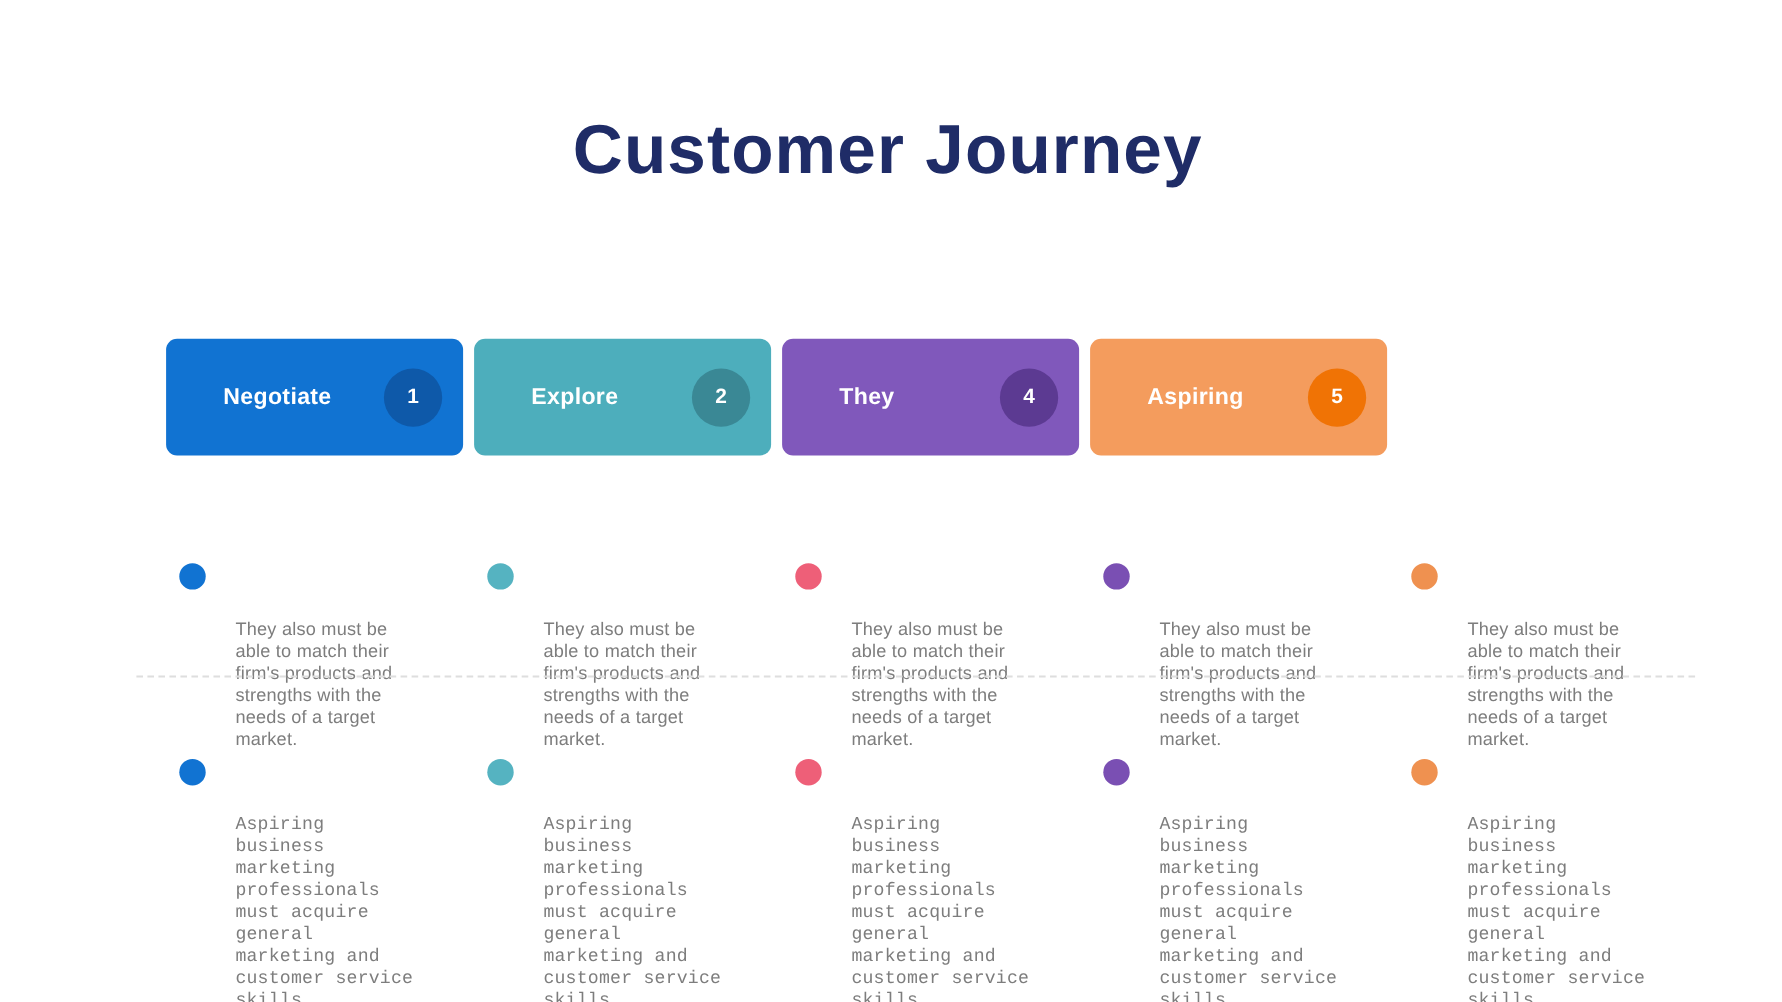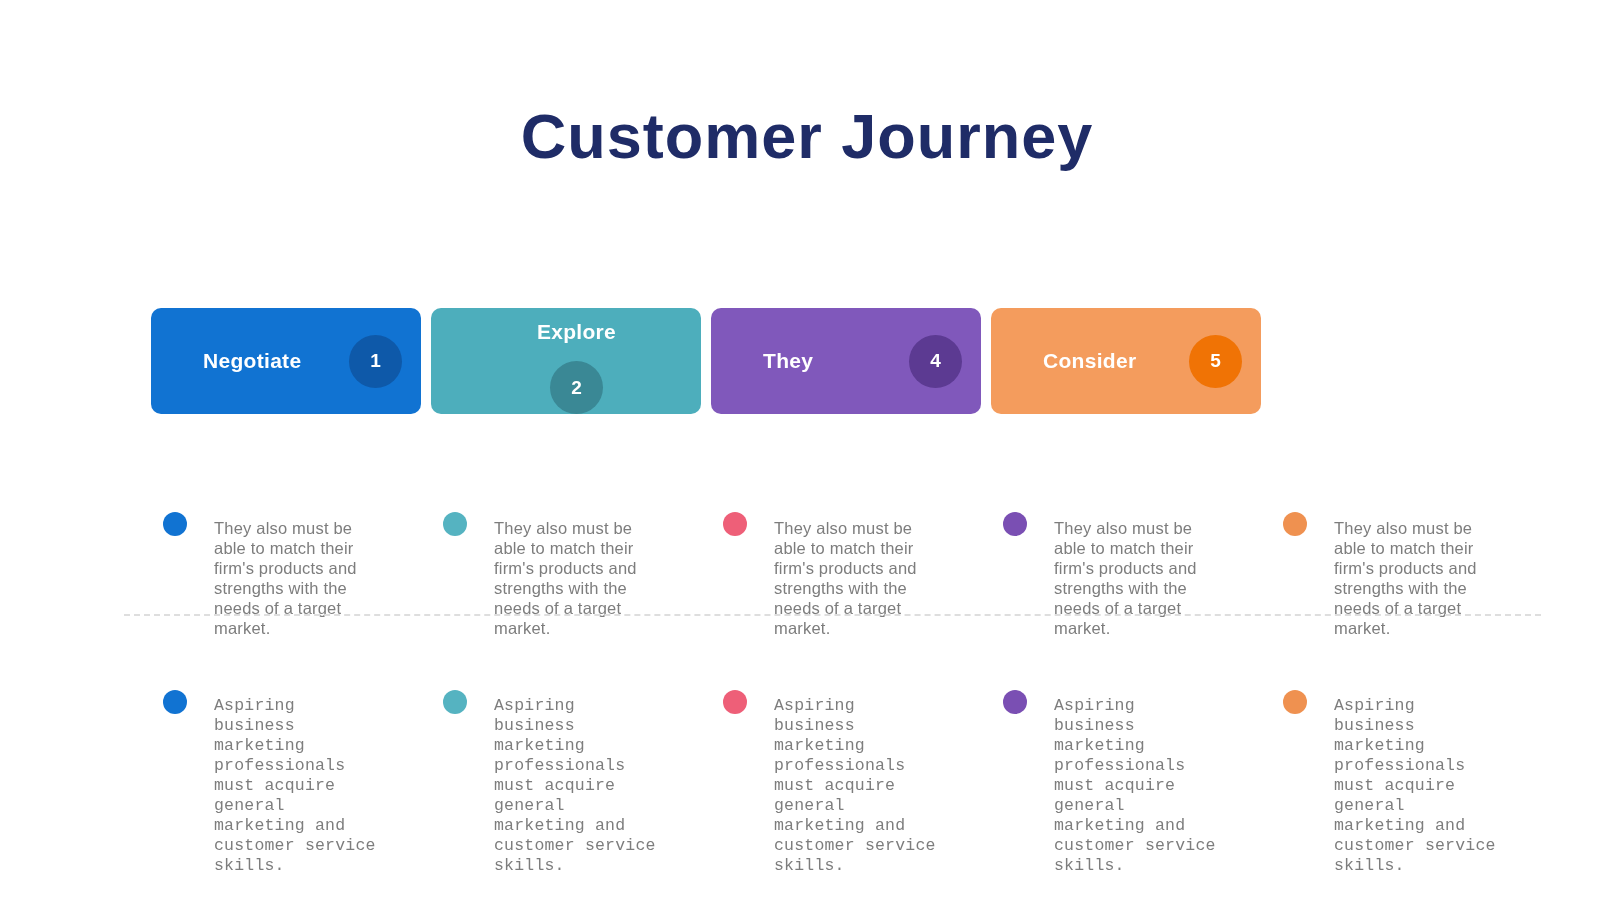--- a/index.html
+++ b/index.html
@@ -71,20 +71,21 @@
     margin-top: 6px;
     margin-right: 15px;
     flex-shrink: 0;
   }
   .bullet-text {
     width: 192px;
     font-size: 16.5px;
     line-height: 20px;
     color: #7d7d7d;
     letter-spacing: 0.2px;
+    margin-top: 44px;
   }
   .divider {
     position: absolute;
     top: 590px;
     left: 100px;
     width: 1417px;
     border-top: 2px dashed #dedede;
   }
 </style>
 </head>
@@ -92,30 +93,30 @@
 
 <div class="canvas">
 
   <h1 class="title" style="color: rgb(31, 44, 103);">Customer Journey</h1>
 
   <div class="cards-row">
     <div class="card" style="background-color: rgb(17, 115, 210);">
       <span class="card-label">Negotiate</span>
       <span class="card-num" style="background-color: rgb(14, 89, 169);">1</span>
     </div>
-    <div class="card" style="background-color: rgb(77, 174, 188); flex-direction: column;">
+    <div class="card" style="background-color: rgb(77, 174, 188);">
       <span class="card-label">Explore</span>
       <span class="card-num" style="background-color: rgb(58, 136, 149);">2</span>
     </div>
     <div class="card" style="background-color: rgb(128, 88, 187);">
       <span class="card-label">They</span>
       <span class="card-num" style="background-color: rgb(92, 58, 146);">4</span>
     </div>
     <div class="card" style="background-color: rgb(244, 156, 93);">
-      <span class="card-label">Consider</span>
+      <span class="card-label">Aspiring</span>
       <span class="card-num" style="background-color: rgb(240, 115, 5);">5</span>
     </div>
   </div>
 
   <div class="bullets-row row1">
     <div class="bullet-item">
       <span class="dot" style="background-color: rgb(17, 115, 210);"></span>
       <p class="bullet-text">They also must be able to match their firm's products and strengths with the needs of a target market.</p>
     </div>
     <div class="bullet-item">

